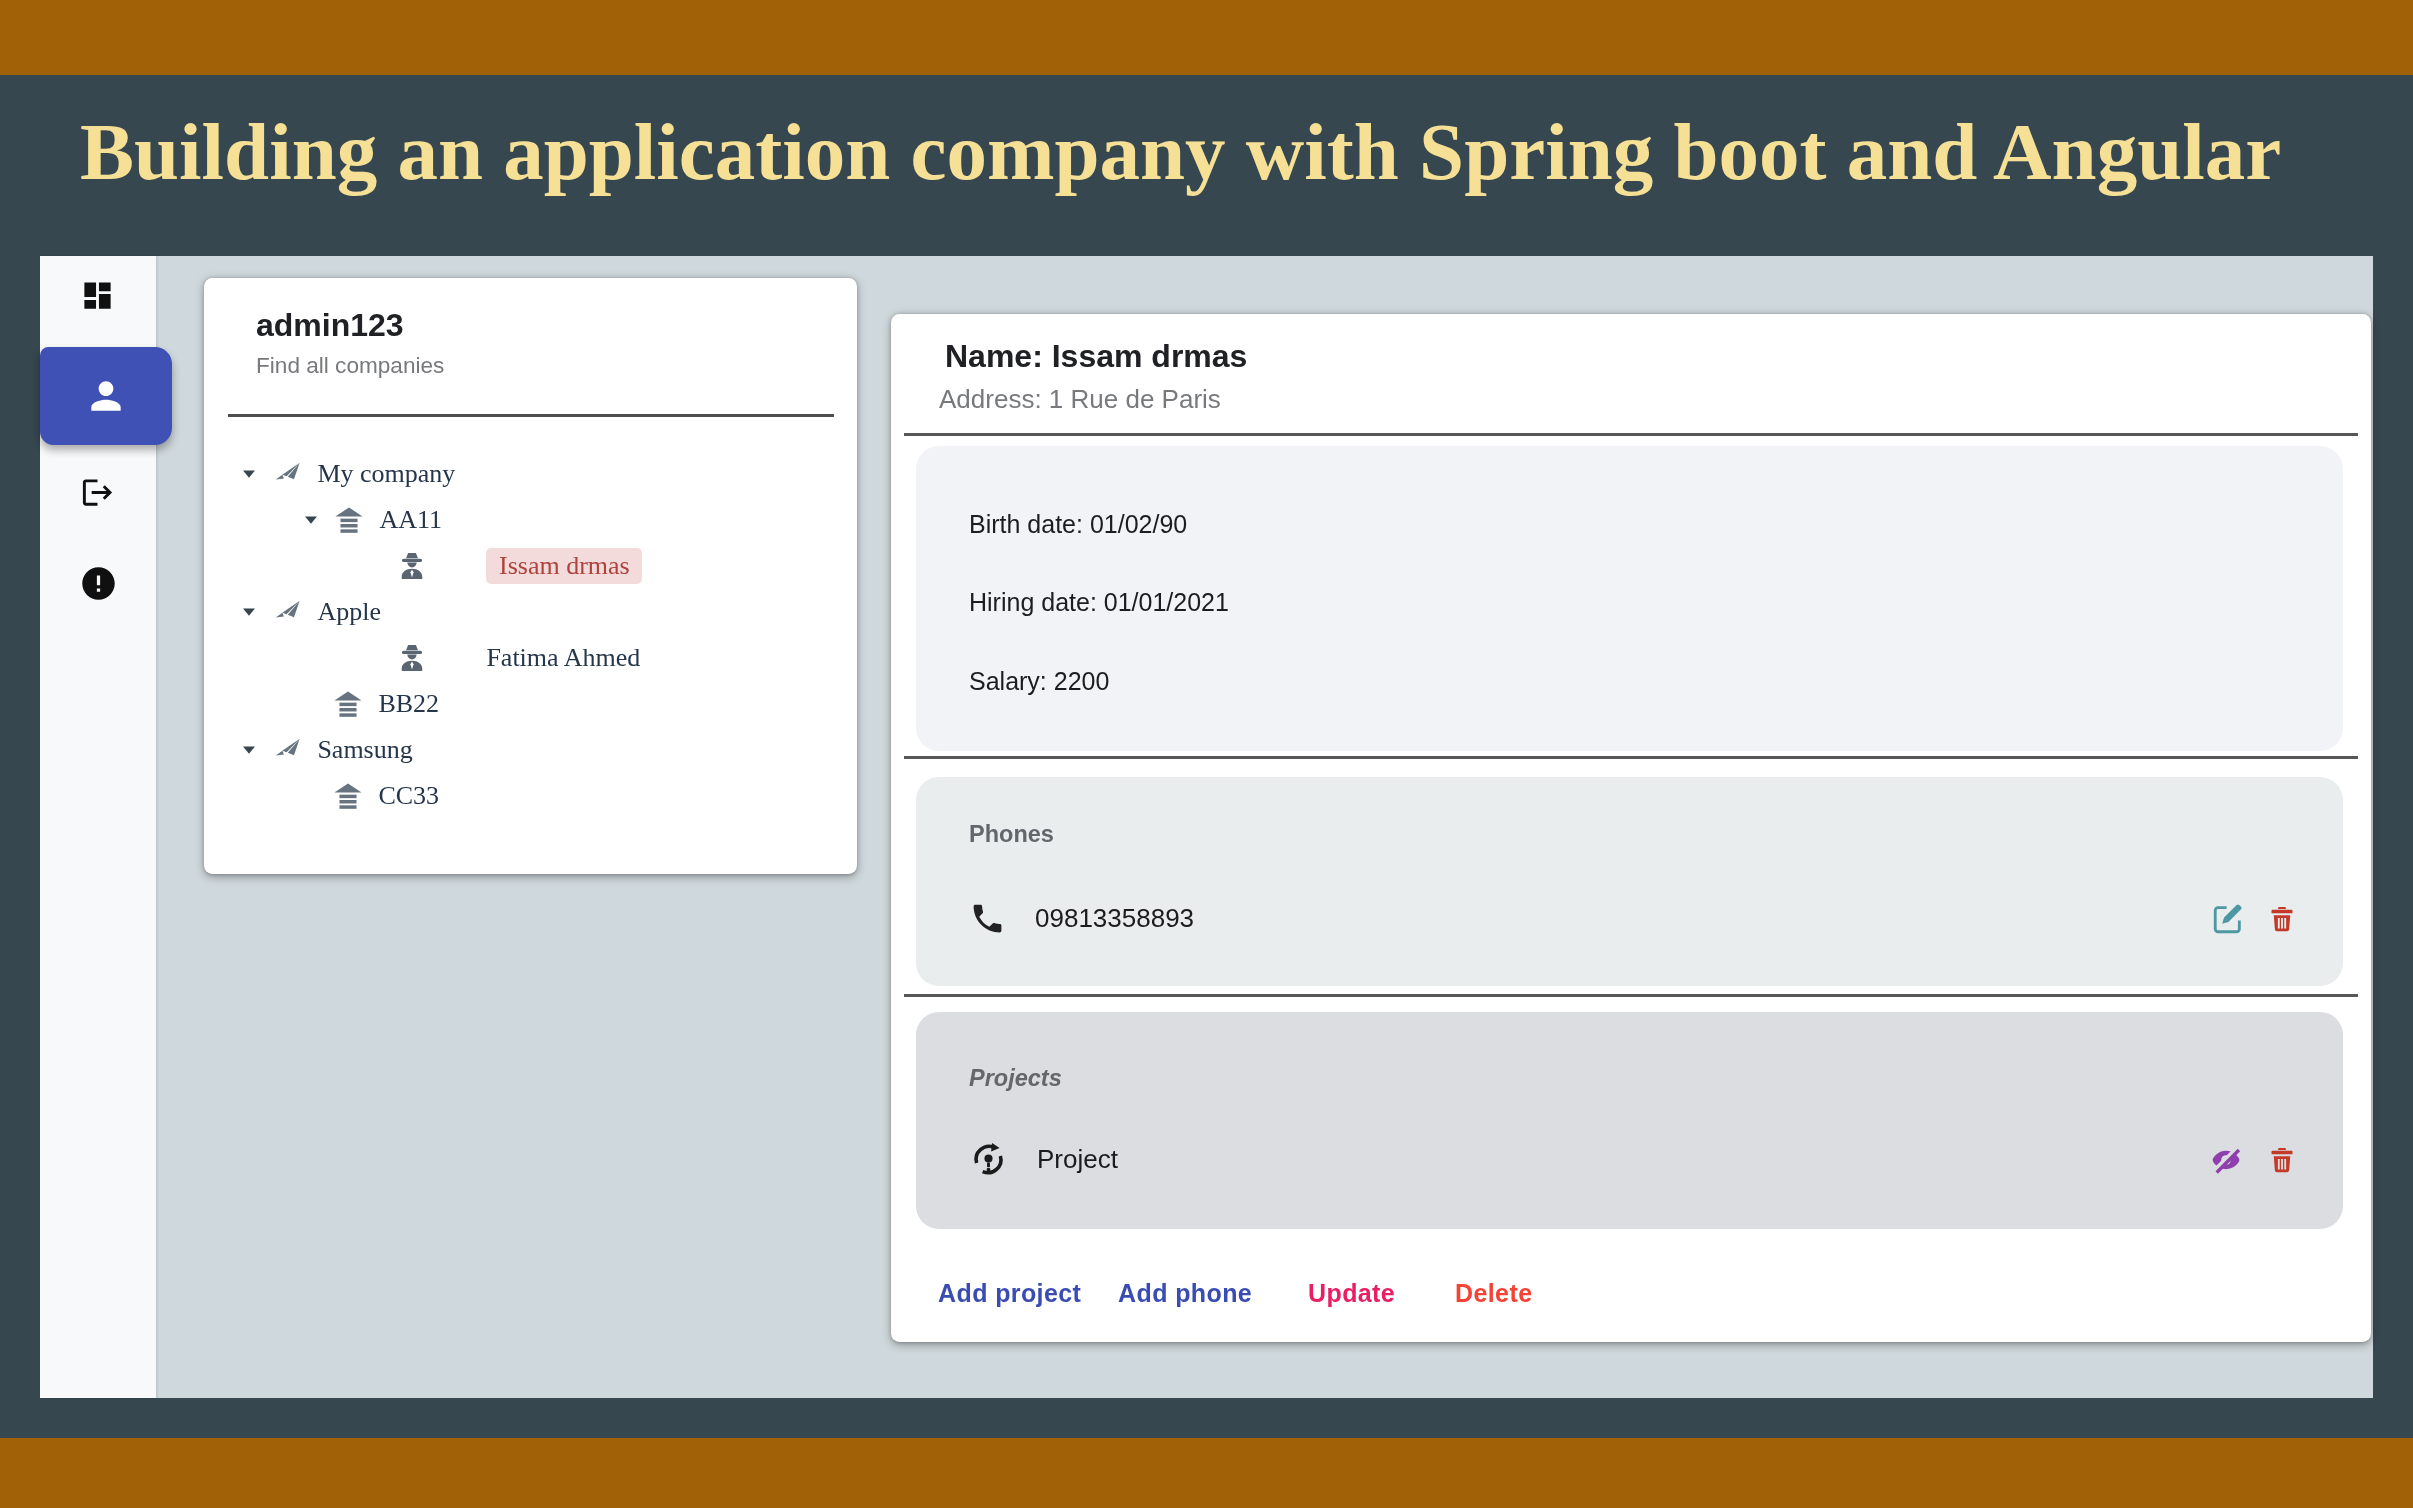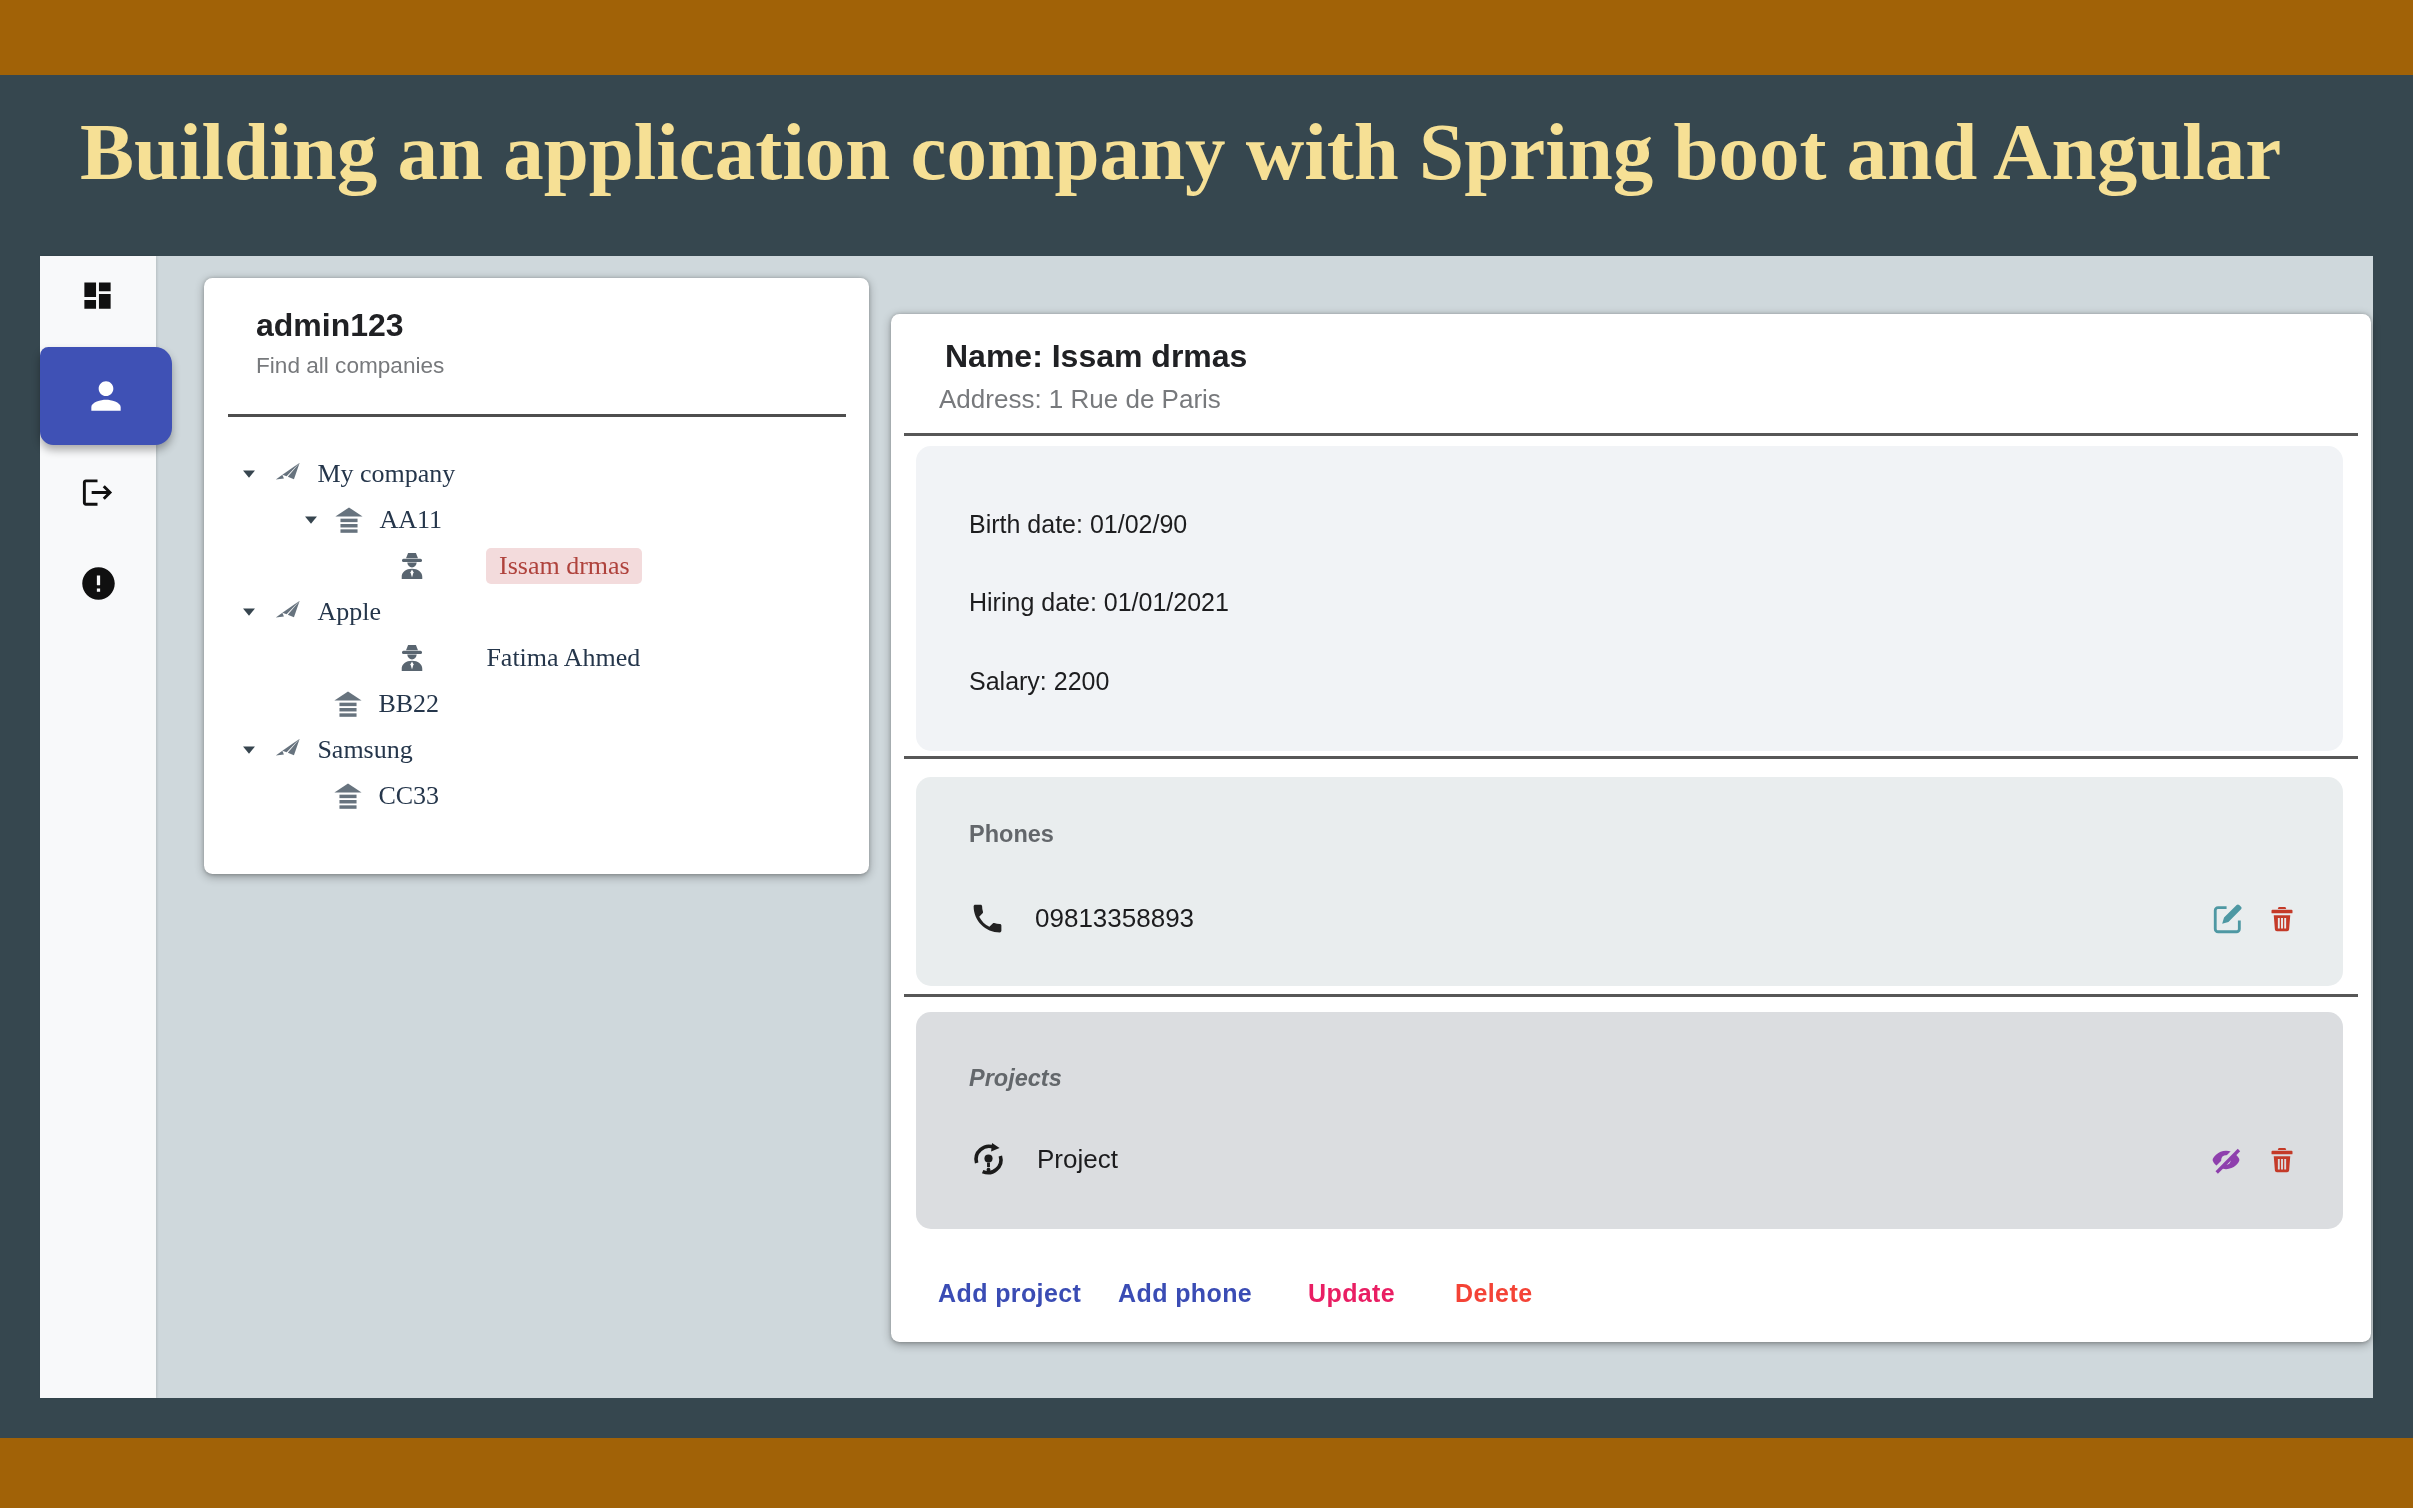--- a/index.html
+++ b/index.html
@@ -17,21 +17,21 @@
   .ic-dash{left:40px;top:22px;width:35px;height:35px;}
   .ic-logout{left:40px;top:219px;width:35px;height:35px;}
   .ic-error{left:39px;top:308px;width:39px;height:39px;}
   .pill{position:absolute;left:0;top:91px;width:132px;height:98px;background:#3F51B5;
         border-radius:8.4px 17px 17px 13.4px;box-shadow:0 5px 8.4px rgba(0,0,0,.32);cursor:pointer;}
   .ic-person{position:absolute;left:44px;top:27px;width:44px;height:44px;fill:#fff;}
 
   
   .card{position:absolute;background:#fff;border-radius:8.4px;
         box-shadow:0 2.5px 10px rgba(0,0,0,.30),0 0.8px 3.4px rgba(0,0,0,.18);}
-  .tree-card{left:204px;top:278px;width:653px;height:596px;padding-left:12px;}
+  .tree-card{left:204px;top:278px;width:653px;height:596px;}
   .emp-card{left:877px;top:314px;width:1480px;height:1028px;margin-left:14px;}
 
   .card-title{position:absolute;left:52px;top:28.5px;font-size:32px;font-weight:700;color:#202124;}
   .card-sub{position:absolute;left:52px;top:75px;font-size:22.6px;color:#77797C;}
   .tree-divider{position:absolute;left:23.5px;right:23.5px;top:136px;height:2.5px;background:#4E4E4E;}
 
   .tree{position:absolute;left:0;right:0;top:173px;}
   .tree-row{display:flex;align-items:center;height:46px;font-family:"Liberation Serif",serif;
             font-size:26px;color:#25364B;cursor:pointer;}
   .lv0{padding-left:34px;} .lv1{padding-left:96px;} .lv1leaf{padding-left:127px;} .lv2{padding-left:191px;gap:44px;}
@@ -39,21 +39,21 @@
   .tic{width:34px;height:32px;fill:#67737E;margin-right:13.4px;flex:none;}
   .tic.emp{height:35px;fill:#596570;}
   .tlabel{white-space:nowrap;}
   .sel .tlabel{background:#F3DBDC;color:#AF423C;padding:3.4px 12.6px;border-radius:5px;}
 
   
   .emp-name{position:absolute;left:54px;top:23.5px;font-size:32px;font-weight:700;color:#202124;}
   .emp-addr{position:absolute;left:48px;top:70px;font-size:26px;color:#77797C;}
   .divider{position:absolute;left:13.4px;right:13.4px;height:2.5px;background:#575757;}
   .d1{top:119px;} .d2{top:442px;} .d3{top:680px;}
-  .panel{position:absolute;left:25px;width:1427px;border-radius:15px;}
+  .panel{position:absolute;left:25px;width:1427px;border-radius:23px;}
   .p-details{top:132px;height:305px;background:#F1F3F6;}
   .dline{position:absolute;left:53px;font-size:25px;color:#1D1D1F;}
   .dl0{top:64px;} .dl1{top:142px;} .dl2{top:221px;}
   .p-phones{top:463px;height:209px;background:#E9EDEE;}
   .p-projects{top:698px;height:217px;background:#DBDDE0;}
   .plabel{position:absolute;left:53px;font-size:23.5px;font-weight:700;color:#63676B;}
   .pl-phones{top:44px;} .pl-projects{top:53px;font-style:italic;}
   .prow{position:absolute;left:53px;right:46px;display:flex;align-items:center;}
   .prow-phone{top:114px;height:55px;} .prow-project{top:119px;height:57px;}
   .ic-phone{width:37px;height:37px;fill:#222;flex:none;}

